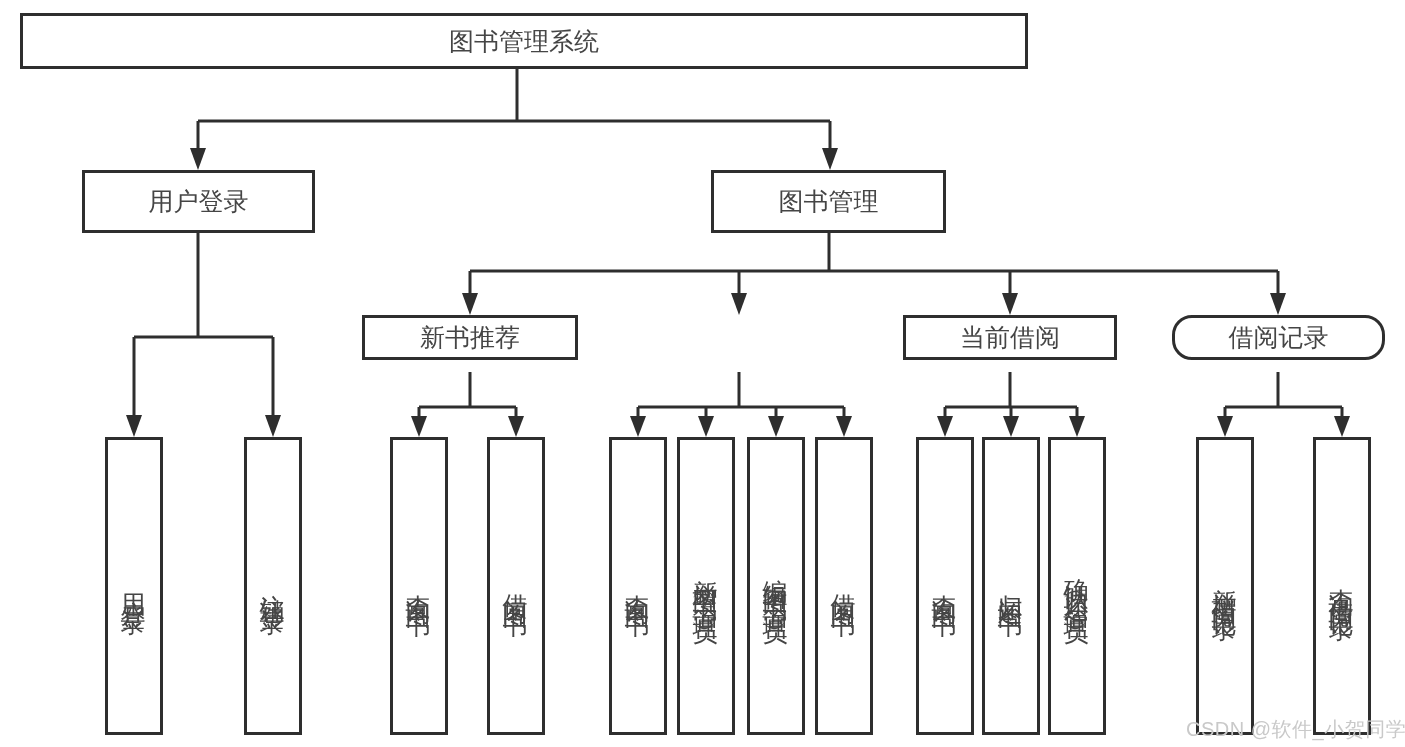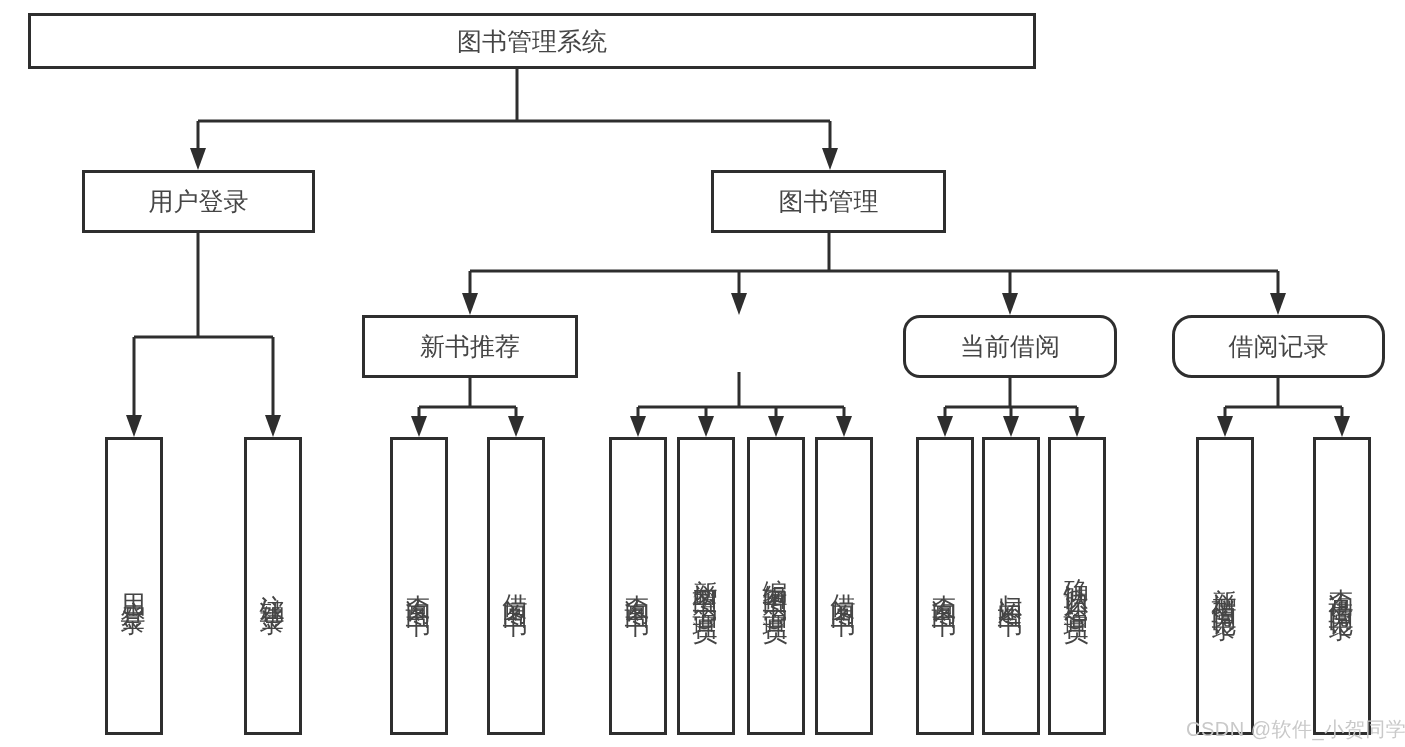--- a/index.html
+++ b/index.html
@@ -41,30 +41,30 @@
     color: var(--text);
     white-space: nowrap;
   }
   .vbox .label {
     writing-mode: vertical-rl;
     text-orientation: mixed;
     letter-spacing: 6px;
     white-space: nowrap;
   }
   
-  .n-root  { left: 28px;  top: 13px;  width: 1008px; height: 56px; }
+  .n-root  { left: 20px;  top: 13px;  width: 1008px; height: 56px; }
   
   .n-l1    { top: 170px; height: 63px; }
   .n-login { left: 82px;  width: 233px; }
   .n-mgmt  { left: 711px; width: 235px; }
   
-  .n-l2    { top: 315px; height: 63px; }
+  .n-l2    { top: 315px; height: 45px; }
   .n-rec   { left: 362px;  width: 216px; }
   .n-bor   { left: 633px;  width: 213px; }
-  .n-cur   { left: 903px;  width: 214px; border-radius: 17px; }
+  .n-cur   { left: 903px;  width: 214px; }
   .n-log   { left: 1172px; width: 213px; border-radius: 20px; }
   
   .vbox  { top: 437px; height: 298px; width: 58px; }
   .v1  { left: 105px; }
   .v2  { left: 244px; }
   .v3  { left: 390px; }
   .v4  { left: 487px; }
   .v5  { left: 609px; }
   .v6  { left: 677px; }
   .v7  { left: 747px; }

